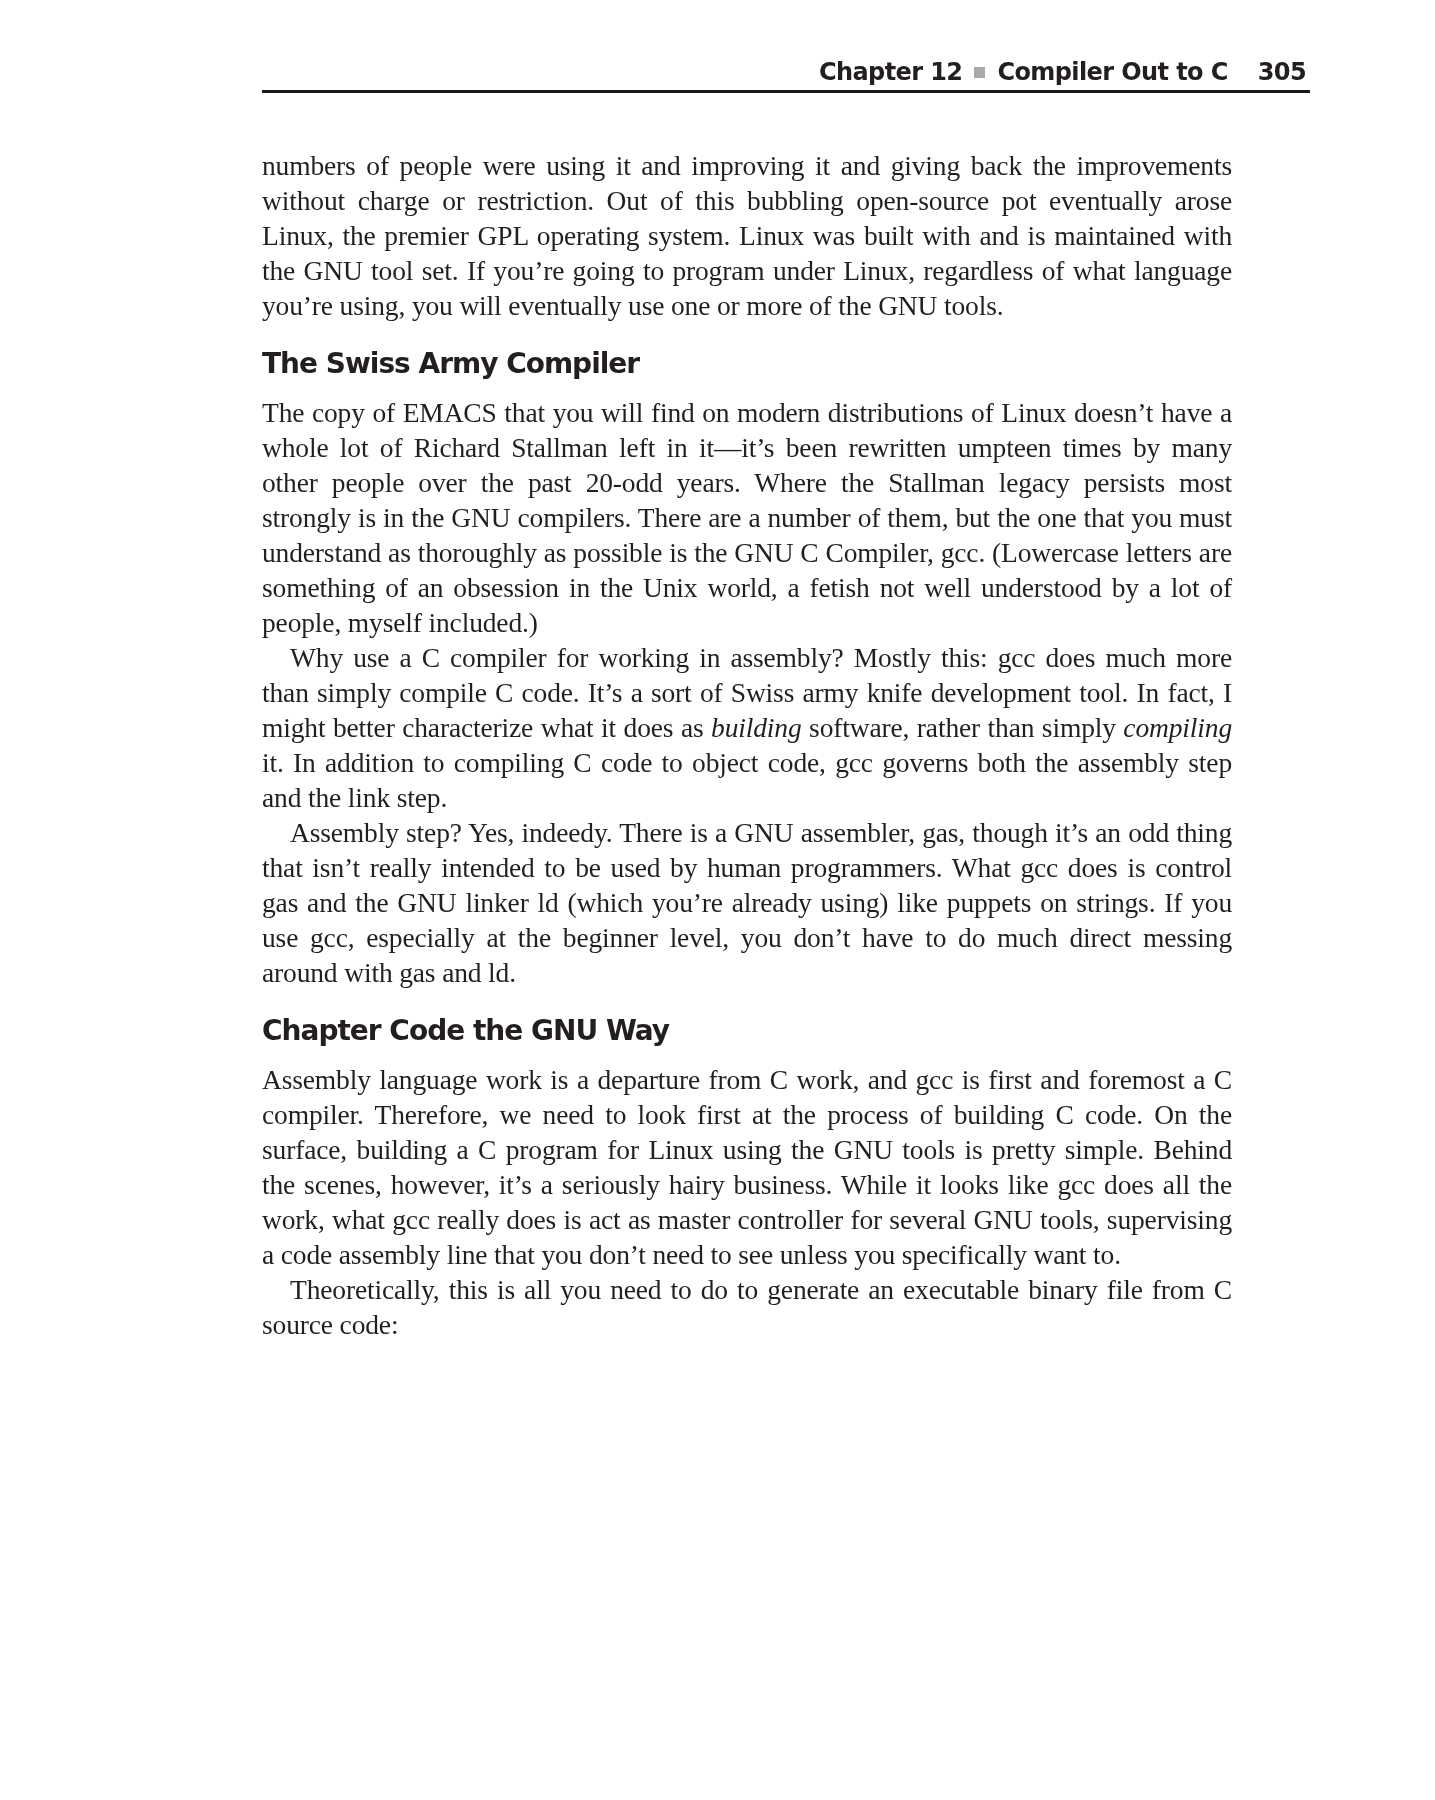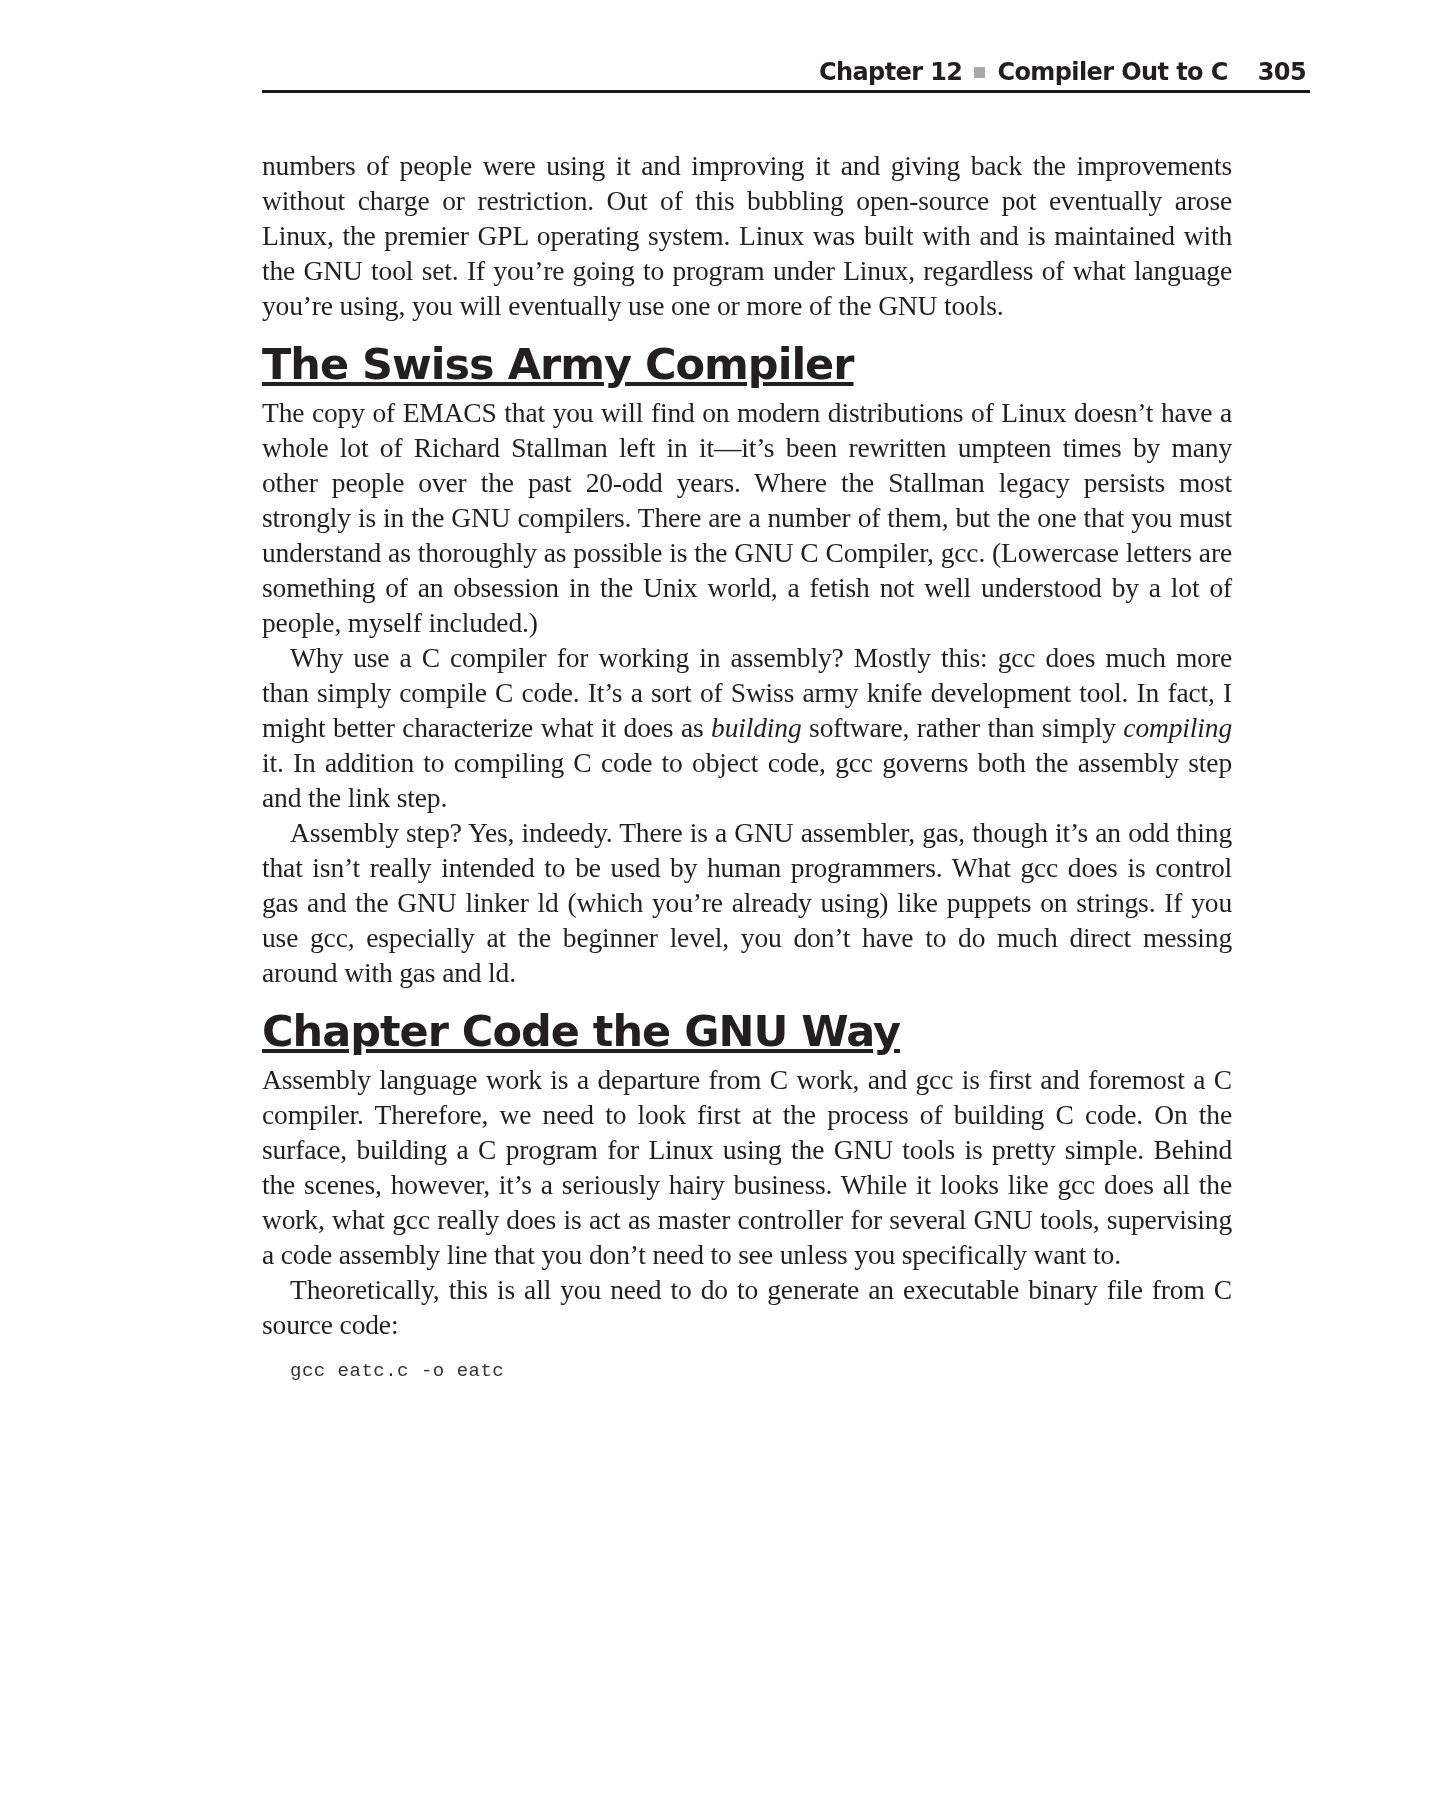--- a/index.html
+++ b/index.html
@@ -25,21 +25,21 @@
     letter-spacing: -0.15px;
     margin-top: 12px;
   }
   .body-text p { margin: 0; }
   .body-text p.indent { text-indent: 28px; }
   .body-text em { font-style: italic; }
 
   h2.section-heading {
     margin: 20px 0 10px 0;
     font-family: "DejaVu Sans", sans-serif; font-weight: bold;
-    font-size: 43px; line-height: 42px; letter-spacing: -1px; color: #231f20; text-decoration: underline;
+    font-size: 28px; line-height: 42px; letter-spacing: -1px; color: #231f20;
   }
   h2.first { margin-top: 20px; }
 
   .code-block {
     font-family: "Liberation Mono", "DejaVu Sans Mono", monospace;
     font-size: 19px; line-height: 35px; color: #333;
     margin: 12px 0 18px 28px; letter-spacing: 0.5px;
     text-align: left;
   }
   .inline-code { font-family: "Liberation Mono", "DejaVu Sans Mono", monospace; font-size: 19px; letter-spacing: 0.5px; }
@@ -62,16 +62,15 @@
     <p>numbers of people were using it and improving it and giving back the improvements without charge or restriction. Out of this bubbling open-source pot eventually arose Linux, the premier GPL operating system. Linux was built with and is maintained with the GNU tool set. If you’re going to program under Linux, regardless of what language you’re using, you will eventually use one or more of the GNU tools.</p>
 
     <h2 class="section-heading first">The Swiss Army Compiler</h2>
     <p>The copy of EMACS that you will find on modern distributions of Linux doesn’t have a whole lot of Richard Stallman left in it—it’s been rewritten umpteen times by many other people over the past 20-odd years. Where the Stallman legacy persists most strongly is in the GNU compilers. There are a number of them, but the one that you must understand as thoroughly as possible is the GNU C Compiler, gcc. (Lowercase letters are something of an obsession in the Unix world, a fetish not well understood by a lot of people, myself included.)</p>
     <p class="indent"><span>Why use a C compiler for working in assembly? Mostly this: gcc does much more than simply compile C code. It’s a sort of Swiss army knife development tool. In fact, I might better characterize what it does as </span><em>building</em><span> software, rather than simply </span><em>compiling</em><span> it. In addition to compiling C code to object code, gcc governs both the assembly step and the link step.</span></p>
     <p class="indent">Assembly step? Yes, indeedy. There is a GNU assembler, gas, though it’s an odd thing that isn’t really intended to be used by human programmers. What gcc does is control gas and the GNU linker ld (which you’re already using) like puppets on strings. If you use gcc, especially at the beginner level, you don’t have to do much direct messing around with gas and ld.</p>
 
     <h2 class="section-heading">Chapter Code the GNU Way</h2>
     <p>Assembly language work is a departure from C work, and gcc is first and foremost a C compiler. Therefore, we need to look first at the process of building C code. On the surface, building a C program for Linux using the GNU tools is pretty simple. Behind the scenes, however, it’s a seriously hairy business. While it looks like gcc does all the work, what gcc really does is act as master controller for several GNU tools, supervising a code assembly line that you don’t need to see unless you specifically want to.</p>
     <p class="indent">Theoretically, this is all you need to do to generate an executable binary file from C source code:</p>
-    <div class="code-block">gcc eatc.c -o eatc</div>
   </div>
 
 </div>
 
 </body></html>

